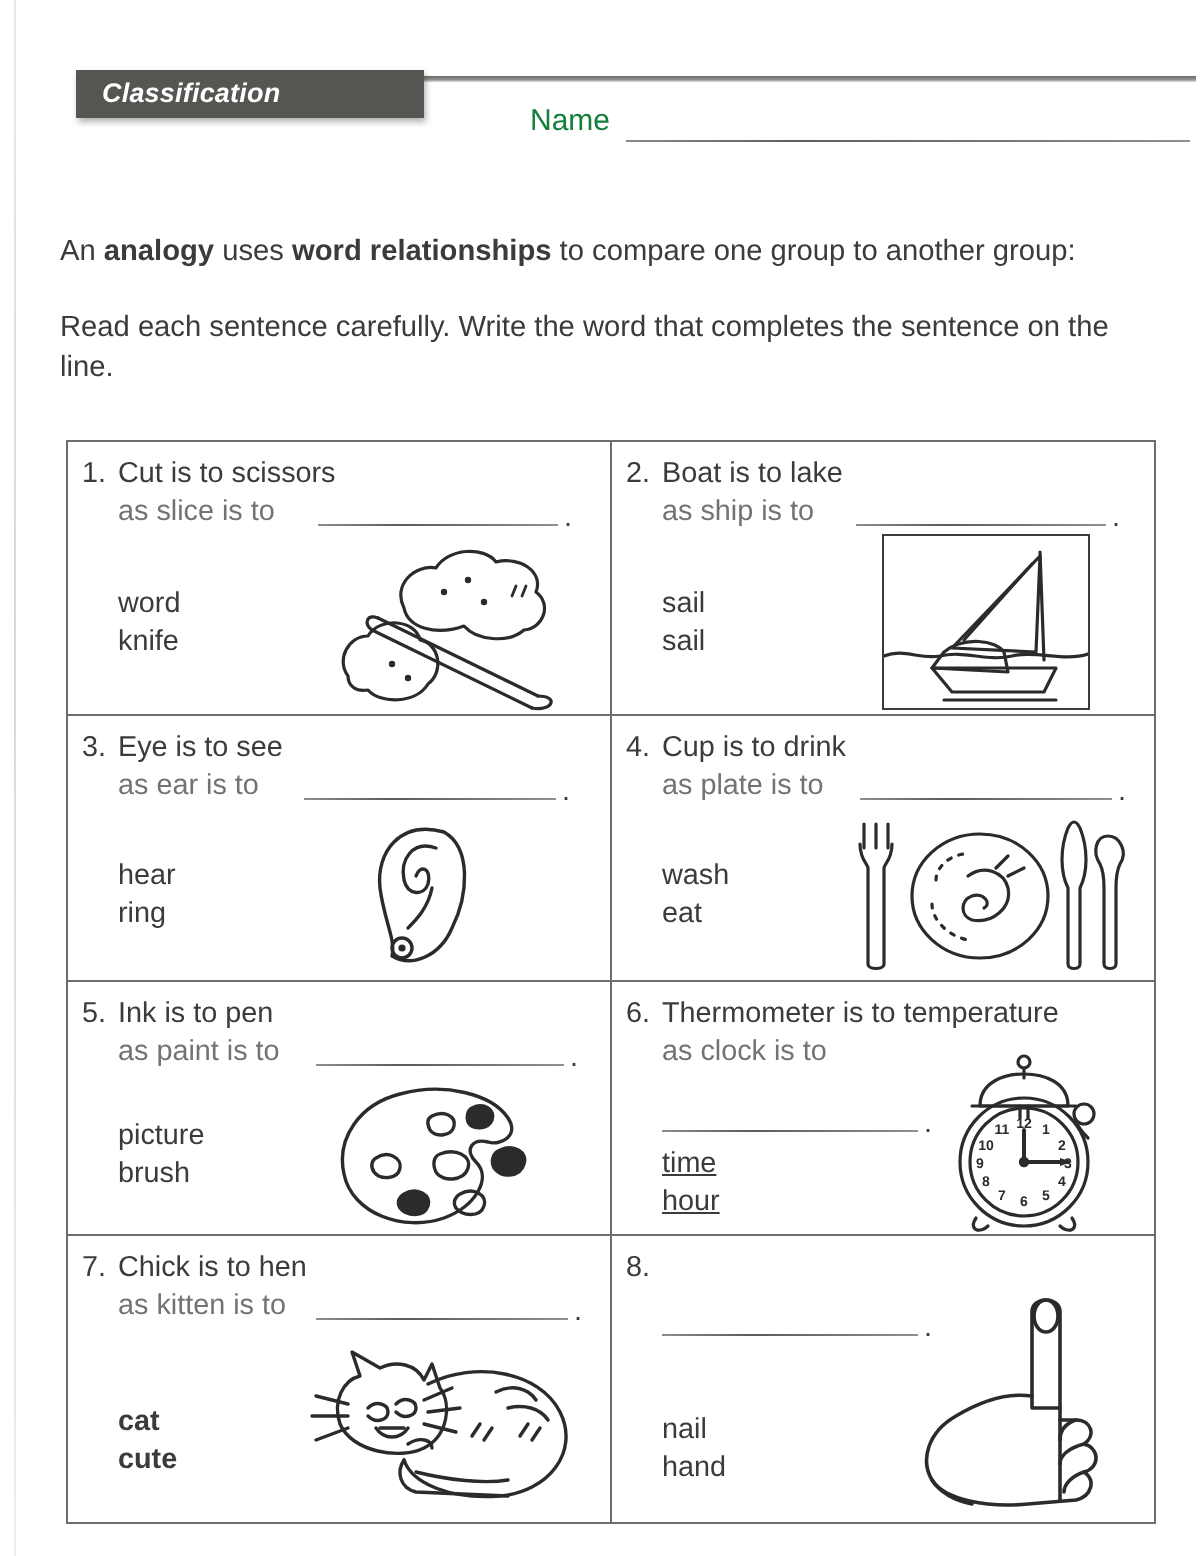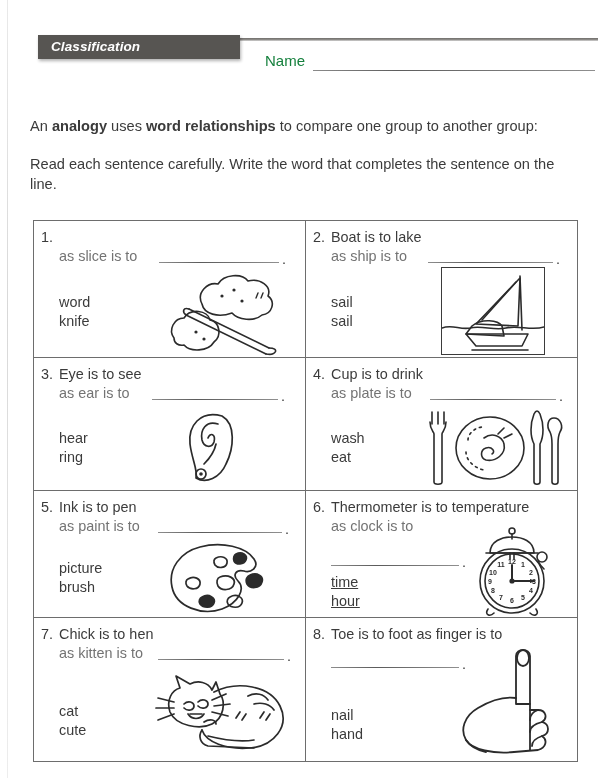--- a/index.html
+++ b/index.html
@@ -34,21 +34,21 @@
   
   .header {
     position: absolute;
     left: 0; top: 30px;
     width: 600px;
     height: 55px;
   }
   .banner {
     position: absolute;
     left: 38px; top: 5px;
-    width: 202px;
+    width: 174px;
     height: 24px;
     background: #575552;
     box-shadow: 1px 2px 3px rgba(0,0,0,0.30);
   }
   .banner-label {
     position: absolute;
     left: 13px; top: 4px;
     color: #ffffff;
     font-size: 13.5px;
     font-style: italic;
@@ -209,20 +209,21 @@
   <div class="intro">
     <p><span>An </span><b>analogy</b><span> uses </span><b>word relationships</b><span> to compare one group to another group:</span></p>
     <div class="spacer"></div>
     <p>Read each sentence carefully. Write the word that completes the sentence on the line.</p>
   </div>
 
   <div class="grid">
 
     <div class="cell">
       <span class="q-num">1.</span>
+      <span class="q-line1">Cut is to scissors</span>
       <span class="q-line2">as slice is to</span>
       <span class="blank-inline" style="left:125px; top:29px; width:120px;">
         <span class="rule"></span>
         <span class="dot">.</span>
       </span>
       <div class="choices" style="top:72px;">
         <div>word</div>
         <div>knife</div>
       </div>
       <div class="art" style="left:122px; top:47px;">
@@ -392,21 +393,21 @@
     </div>
 
     <div class="cell">
       <span class="q-num">7.</span>
       <span class="q-line1">Chick is to hen</span>
       <span class="q-line2">as kitten is to</span>
       <span class="blank-inline" style="left:124px; top:29px; width:126px;">
         <span class="rule"></span>
         <span class="dot">.</span>
       </span>
-      <div class="choices" style="top:84px;">
+      <div class="choices" style="top:84px;font-weight:bold;">
         <div>cat</div>
         <div>cute</div>
       </div>
       <div class="art" style="left:120px; top:56px;">
         <svg width="140" height="82" viewBox="0 0 140 82" fill="none" stroke="#2b2b2b" stroke-width="1.7" stroke-linejoin="round" stroke-linecap="round">
           <path d="M16 38 C12 26, 18 16, 26 14 L22 2 L36 10 C44 6, 54 8, 58 16 L62 8 L66 20 C72 28, 70 44, 58 50 C46 56, 22 52, 16 38 Z"></path>
           <path d="M60 18 C84 6, 116 12, 126 32 C136 52, 120 72, 96 74 C72 76, 52 68, 48 56"></path>
           <path d="M48 56 C44 62, 46 70, 54 72 L100 74"></path>
           <path d="M54 62 C70 66, 88 68, 100 66"></path>
           <path d="M30 30 C34 26, 40 28, 40 32 C40 36, 34 38, 30 34"></path>
@@ -419,21 +420,20 @@
           <path d="M100 30 C108 28, 116 30, 120 36"></path>
           <path d="M106 44 l4 -6 M112 46 l4 -6"></path>
           <path d="M82 44 l4 -6 M88 46 l4 -6"></path>
           <path d="M50 48 C56 44, 62 46, 62 50"></path>
         </svg>
       </div>
     </div>
 
     <div class="cell">
       <span class="q-num">8.</span>
-      <span class="q-line1">Toe is to foot as finger is to</span>
       <span class="blank-inline" style="left:25px; top:37px; width:128px;">
         <span class="rule"></span>
         <span class="dot">.</span>
       </span>
       <div class="choices" style="top:88px;">
         <div>nail</div>
         <div>hand</div>
       </div>
       <div class="art" style="left:148px; top:26px;">
         <svg width="110" height="112" viewBox="0 0 110 112" fill="none" stroke="#2b2b2b" stroke-width="1.8" stroke-linejoin="round" stroke-linecap="round">

